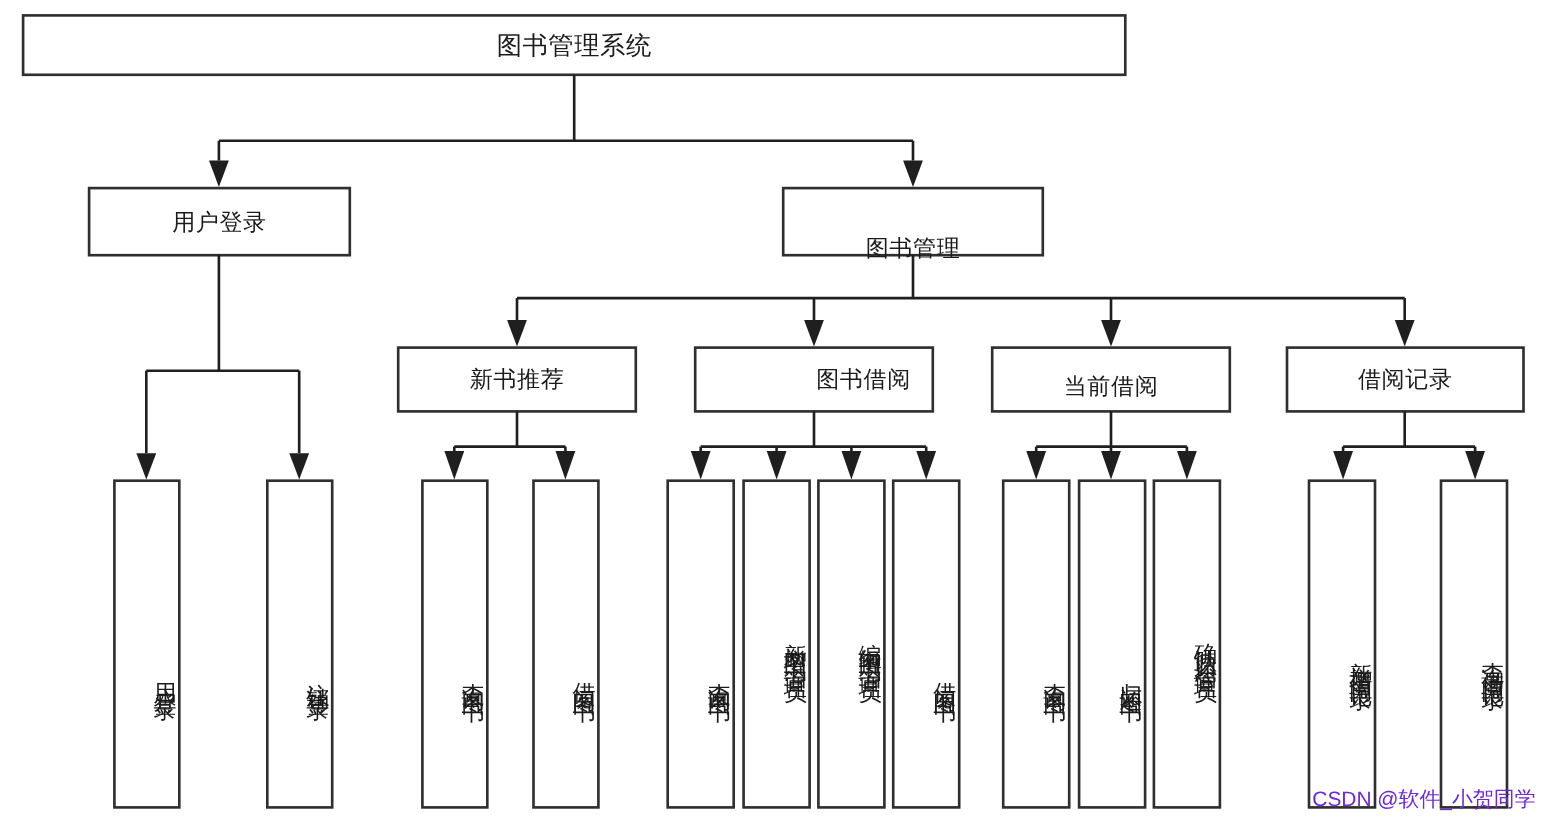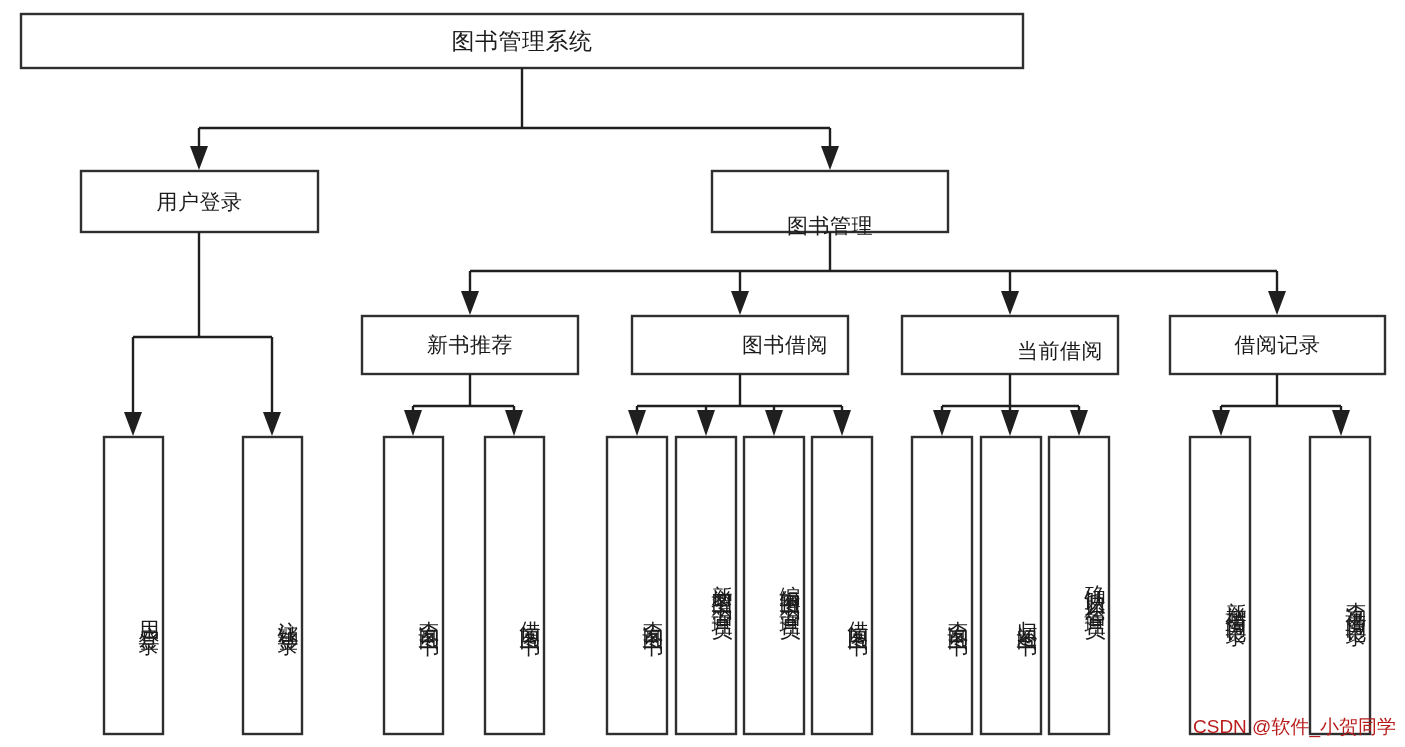--- a/index.html
+++ b/index.html
@@ -59,21 +59,21 @@
     text-orientation: upright;
     letter-spacing: 5px;
     font-size: 21px;
     align-items: flex-start;
     justify-content: center;
     padding-top: 4px;
     box-sizing: border-box;
   }
   .watermark {
     position: absolute;
-    color: #b91c1c;
+    color: #6d28d9;
     font-size: 19px;
     font-family: "Liberation Sans", "DejaVu Sans", sans-serif;
     white-space: nowrap;
     pointer-events: none;
   }
 </style>
 </head>
 <body>
 
 <div id="diagram-root">
@@ -170,21 +170,21 @@
     <rect class="node-box" x="1310" y="437" width="60" height="297"></rect>
   </svg>
 
   <div class="node-label" style="left:21px; top:14px; width:1002px; height:54px; font-size:23px;">图书管理系统</div>
 
   <div class="node-label" style="left:81px; top:171px; width:237px; height:61px;">用户登录</div>
   <div class="node-label" style="left:712px; top:171px; width:236px; height:61px;margin-top:24px;">图书管理</div>
 
   <div class="node-label" style="left:362px; top:316px; width:216px; height:58px;border-radius:11px;">新书推荐</div>
   <div class="node-label" style="left:632px; top:316px; width:216px; height:58px;margin-left:45px;">图书借阅</div>
-  <div class="node-label" style="left:952px; top:316px; width:216px; height:70px;">当前借阅</div>
+  <div class="node-label" style="left:902px; top:316px; width:216px; height:70px;">当前借阅</div>
   <div class="node-label" style="left:1170px; top:316px; width:215px; height:58px;text-align:right;">借阅记录</div>
 
   <div class="node-label vertical" style="left:104px; top:490px; width:59px; height:244px;">用户登录</div>
   <div class="node-label vertical" style="left:243px; top:490px; width:59px; height:244px;">注销登录</div>
 
   <div class="node-label vertical" style="left:384px; top:490px; width:59px; height:244px;">查询图书</div>
   <div class="node-label vertical" style="left:485px; top:490px; width:59px; height:244px;">借阅图书</div>
 
   <div class="node-label vertical" style="left:607px; top:490px; width:60px; height:244px;">查询图书</div>
   <div class="node-label vertical" style="left:676px; top:442px; width:60px; height:292px;">新增图书（管理员）</div>

